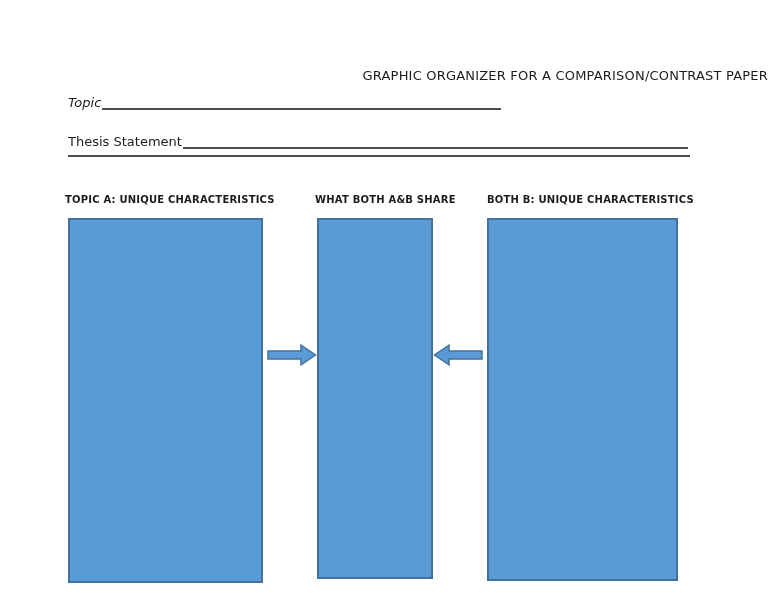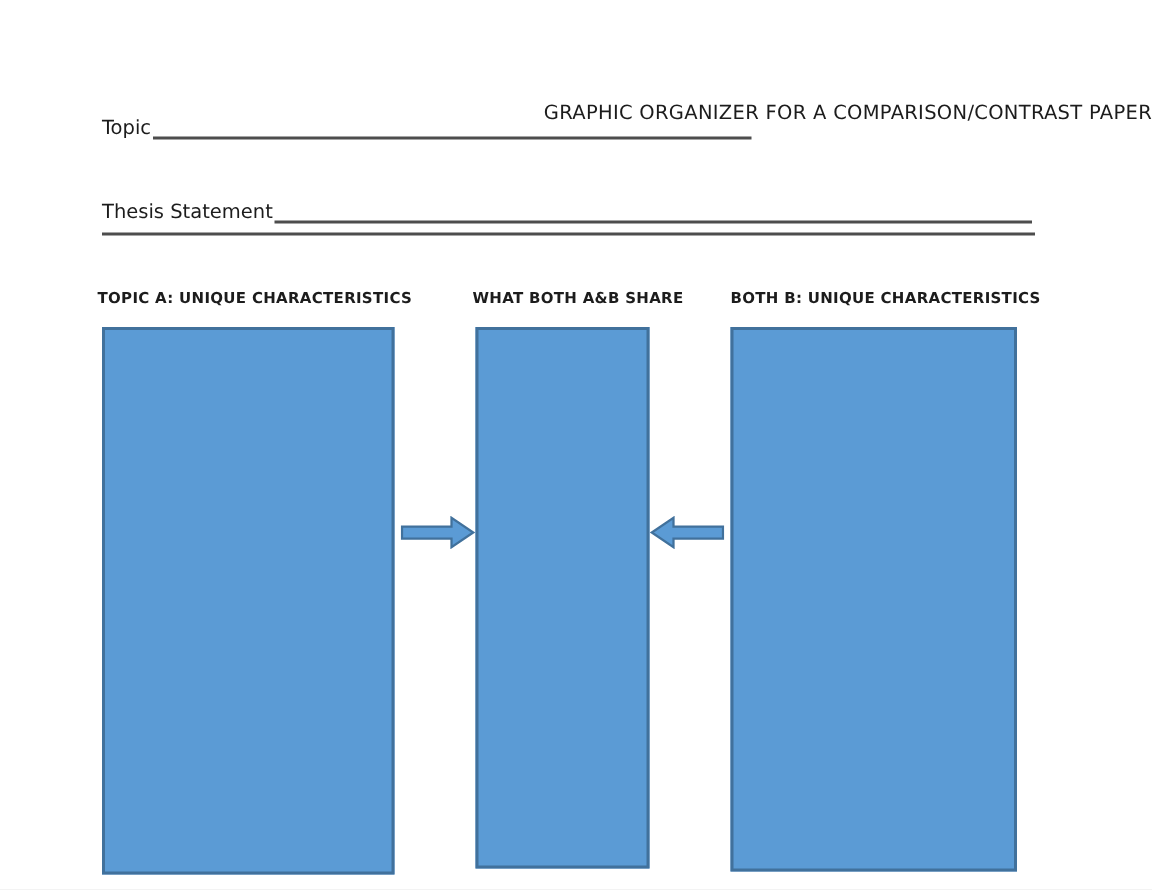--- a/index.html
+++ b/index.html
@@ -35,21 +35,21 @@
   .field .label {
     font-weight: 500;
     white-space: nowrap;
     padding-right: 1px;
   }
   .blank {
     flex: 1 1 auto;
     border-bottom: 2px solid var(--line, #4d4d4d);
     height: 100%;
   }
-  .field-topic  { left: 68px; top: 76px;  width: 433px; }
+  .field-topic  { left: 68px; top: 93px;  width: 433px; font-style: italic; }
   .field-thesis { left: 68px; top: 132px; width: 620px; }
   .blank-line2 {
     position: absolute;
     left: 68px; top: 141px;
     width: 622px; height: 16px;
     border-bottom: 2px solid var(--line, #4d4d4d);
   }
   .col-header {
     position: absolute;
     top: 194px;

